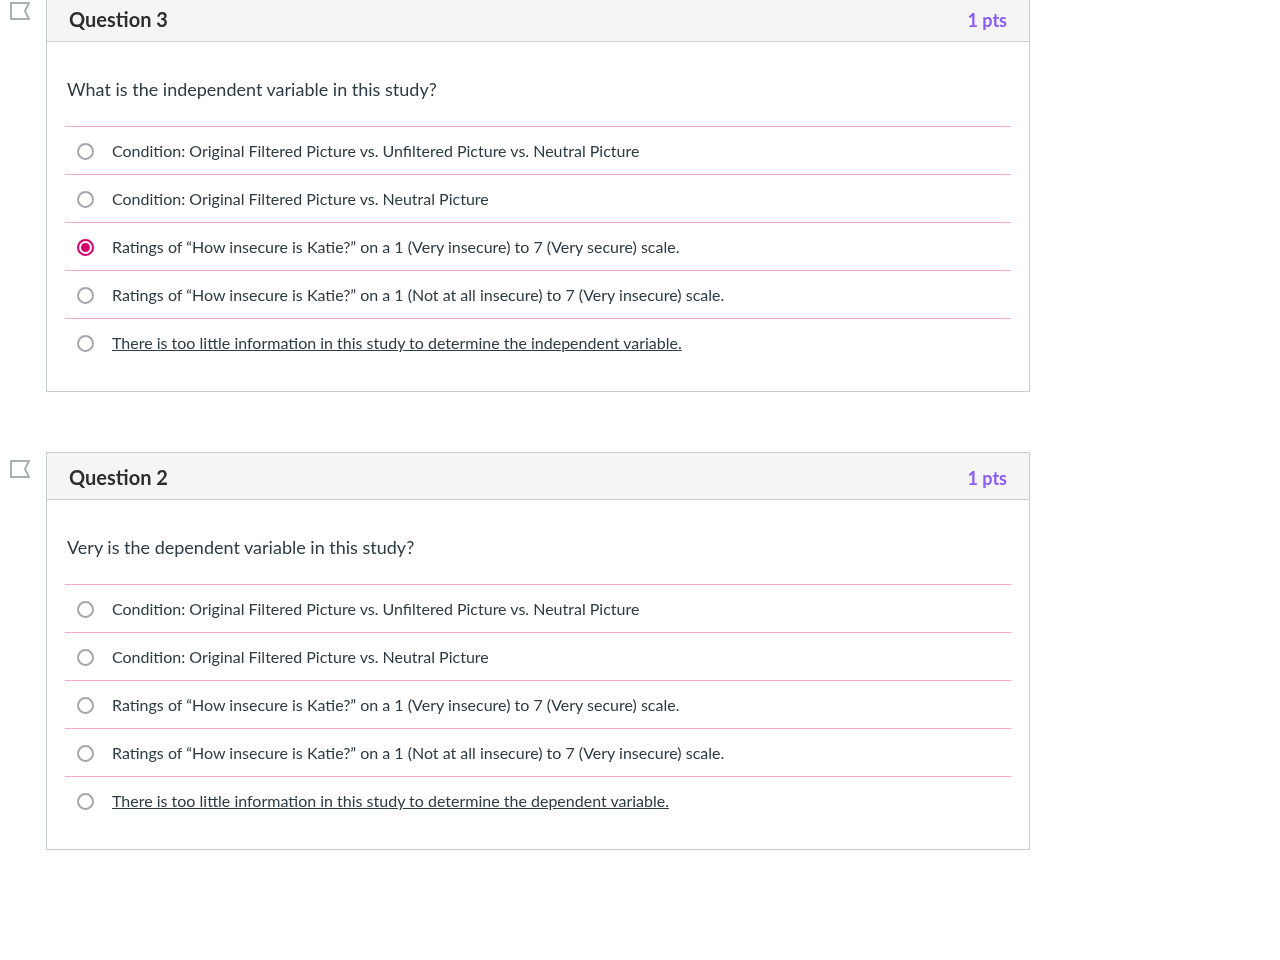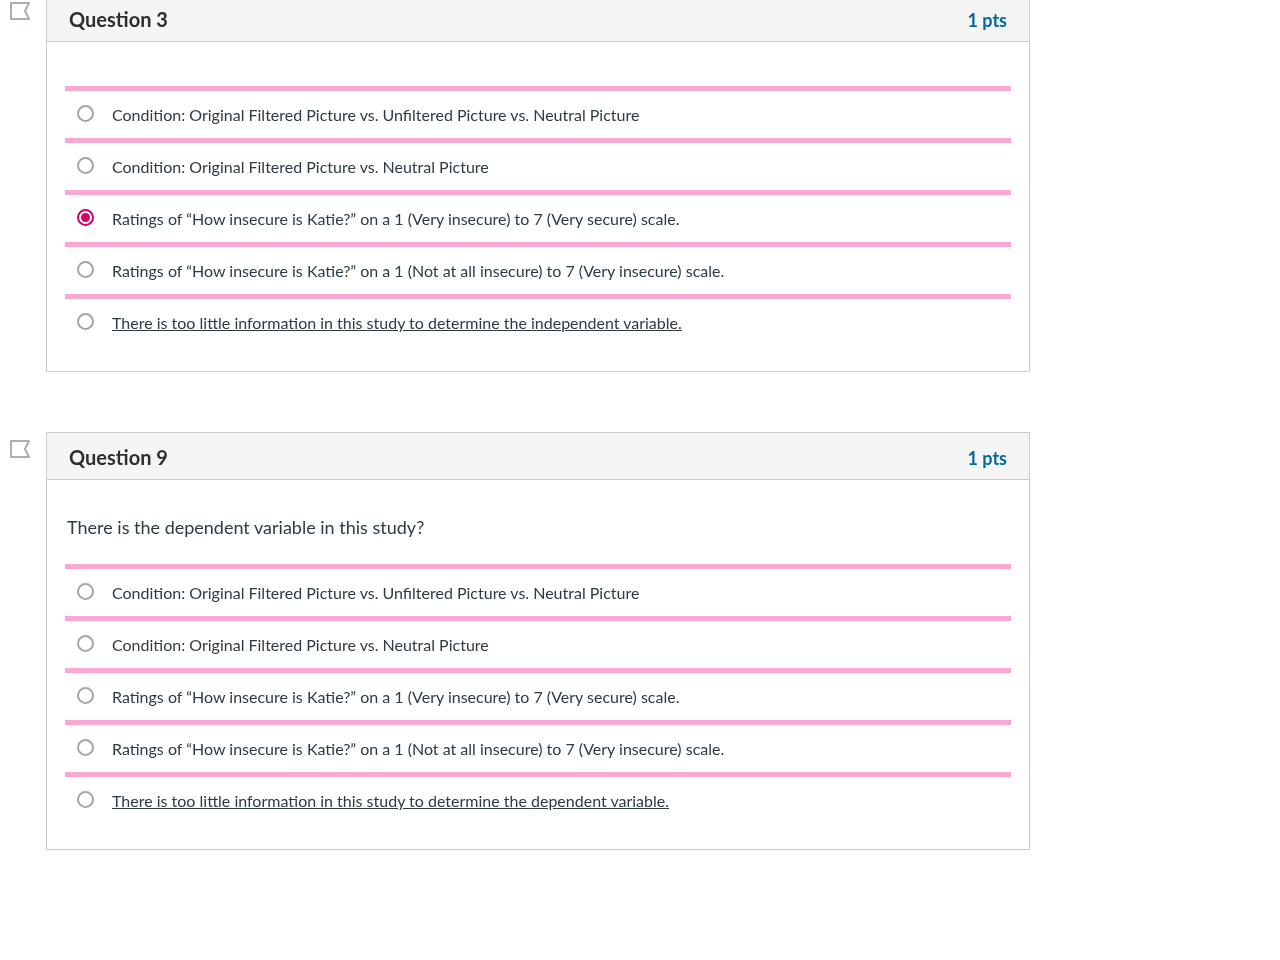--- a/index.html
+++ b/index.html
@@ -50,38 +50,38 @@
       align-items: baseline;
     }
     .question-title {
       font-size: 20px;
       font-weight: 700;
       color: #2d2e2f;
     }
     .question-pts {
       font-size: 18px;
       font-weight: 700;
-      color: #0369a1;
+      color: #8b5cf6;
     }
     .question-body {
       padding: 36px 18px 24px 18px;
     }
     .question-prompt {
       font-size: 18px;
       color: #2d3b45;
       padding: 0 6px 18px 2px;
     }
     .answers {
       padding-top: 8px;
     }
     .answer {
       display: flex;
-      align-items: flex-start;
+      align-items: flex-end;
       padding: 14px 8px 14px 12px;
-      border-top: 5px solid #f9a8d4;
+      border-top: 1px solid #f9a8d4;
       cursor: pointer;
     }
     .answer:last-child {
       border-bottom: 1px solid rgba(214,217,219,0);
       text-decoration: underline;
     }
     .radio {
       width: 17px;
       height: 17px;
       border-radius: 50%;
@@ -120,20 +120,21 @@
       <svg viewBox="0 0 26 22">
         <path d="M3 3 L21 3 L17 11 L21 19 L3 19 Z"></path>
       </svg>
     </div>
     <div class="question-box">
       <div class="question-header">
         <div class="question-title">Question 3</div>
         <div class="question-pts">1 pts</div>
       </div>
       <div class="question-body">
+        <div class="question-prompt">What is the independent variable in this study?</div>
         <div class="answers">
           <div class="answer">
             <div class="radio"></div>
             <div class="answer-text">Condition: Original Filtered Picture vs. Unfiltered Picture vs. Neutral Picture</div>
           </div>
           <div class="answer">
             <div class="radio"></div>
             <div class="answer-text">Condition: Original Filtered Picture vs. Neutral Picture</div>
           </div>
           <div class="answer">
@@ -154,25 +155,25 @@
   </div>
 
   <div class="question-wrap">
     <div class="flag-icon">
       <svg viewBox="0 0 26 22">
         <path d="M3 3 L21 3 L17 11 L21 19 L3 19 Z"></path>
       </svg>
     </div>
     <div class="question-box">
       <div class="question-header">
-        <div class="question-title">Question 9</div>
+        <div class="question-title">Question 2</div>
         <div class="question-pts">1 pts</div>
       </div>
       <div class="question-body">
-        <div class="question-prompt">There is the dependent variable in this study?</div>
+        <div class="question-prompt">Very is the dependent variable in this study?</div>
         <div class="answers">
           <div class="answer">
             <div class="radio"></div>
             <div class="answer-text">Condition: Original Filtered Picture vs. Unfiltered Picture vs. Neutral Picture</div>
           </div>
           <div class="answer">
             <div class="radio"></div>
             <div class="answer-text">Condition: Original Filtered Picture vs. Neutral Picture</div>
           </div>
           <div class="answer">

